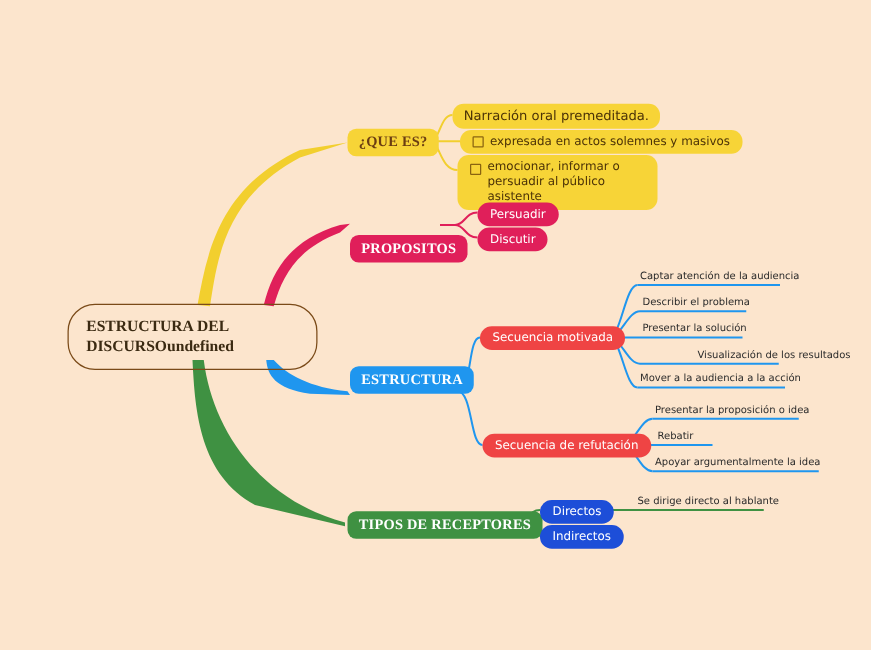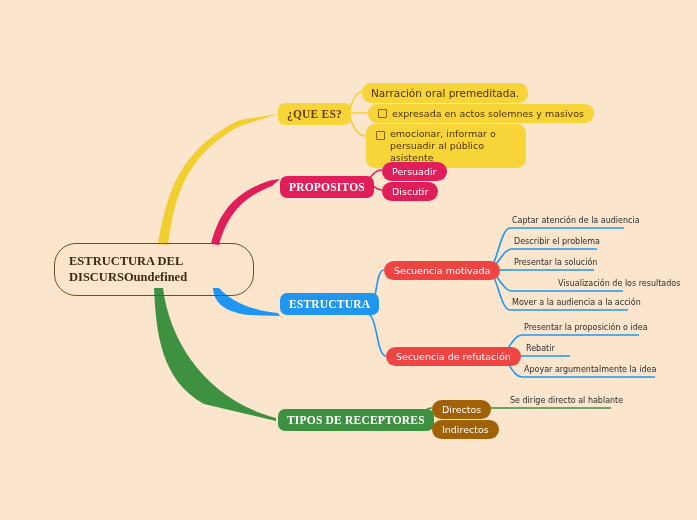--- a/index.html
+++ b/index.html
@@ -65,21 +65,21 @@
   
   .pill {
     border-radius: 11px;
     padding: 4px 10px;
     font-size: 9.5px;
     font-family: "DejaVu Sans", sans-serif;
   }
   .pill.yellow { background: #f7d437; color: #4c3307; border-radius: 9px; }
   .pill.pink   { background: #e01f5a; color: #ffffff; }
   .pill.blue   { background: #ef4444; color: #ffffff; }
-  .pill.green  { background: #a16207; color: #ffffff; }
+  .pill.green  { background: #1d4ed8; color: #ffffff; }
 
   .pill.yellow.big { font-size: 10.5px; padding: 4px 9px; }
   .pill.wrap { white-space: normal; line-height: 1.25; }
 
   
   .cbx {
     display: inline-block;
     width: 7px;
     height: 7px;
     border: 1.2px solid #8a6410;
@@ -181,21 +181,21 @@
   <div class="node pill yellow" style="left:368px; top:104px;">
     <span class="cbx"></span>
     <span>expresada en actos solemnes y masivos</span>
   </div>
 
   <div class="node pill yellow wrap" style="left:366px; top:124px; width:160px; align-items:flex-start;">
     <span class="cbx" style="margin-top:3px;"></span>
     <span>emocionar, informar o persuadir al público asistente</span>
   </div>
 
-  <div class="node topic pink" style="left:280px; top:176px;">
+  <div class="node topic pink" style="left:280px; top:188px;">
     <span>PROPOSITOS</span>
   </div>
 
   <div class="node pill pink" style="left:382px; top:162px;">
     <span>Persuadir</span>
   </div>
 
   <div class="node pill pink" style="left:382px; top:182px;">
     <span>Discutir</span>
   </div>

